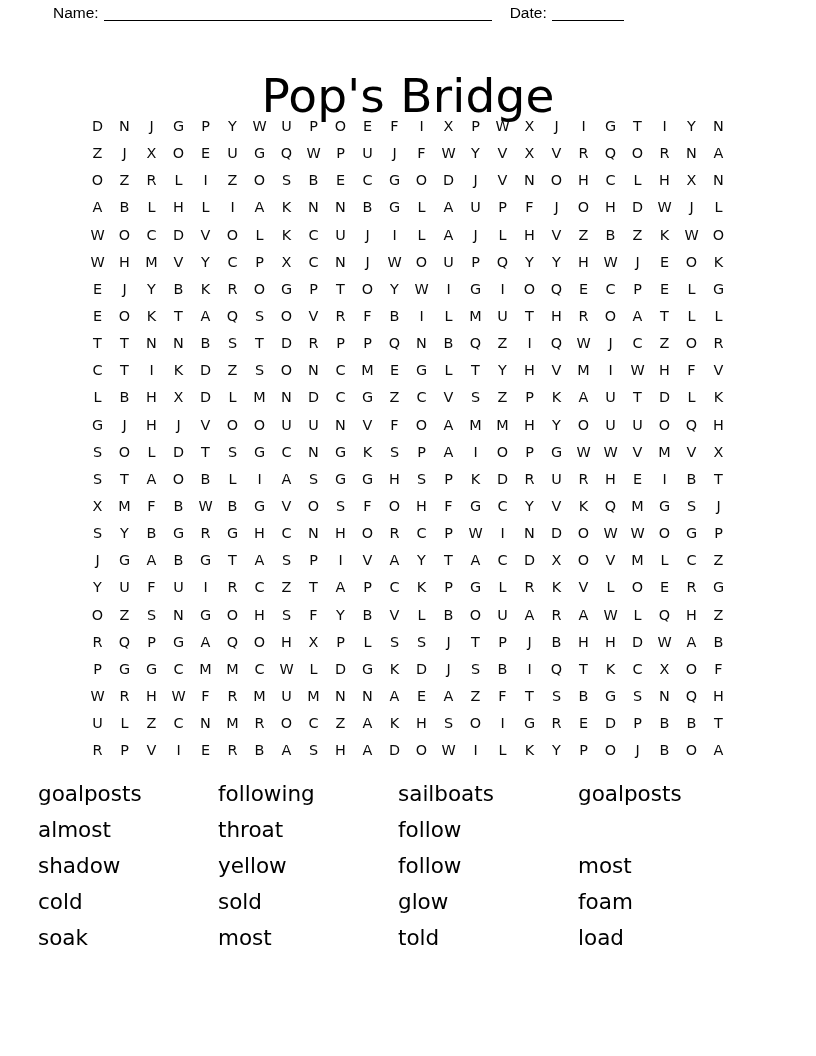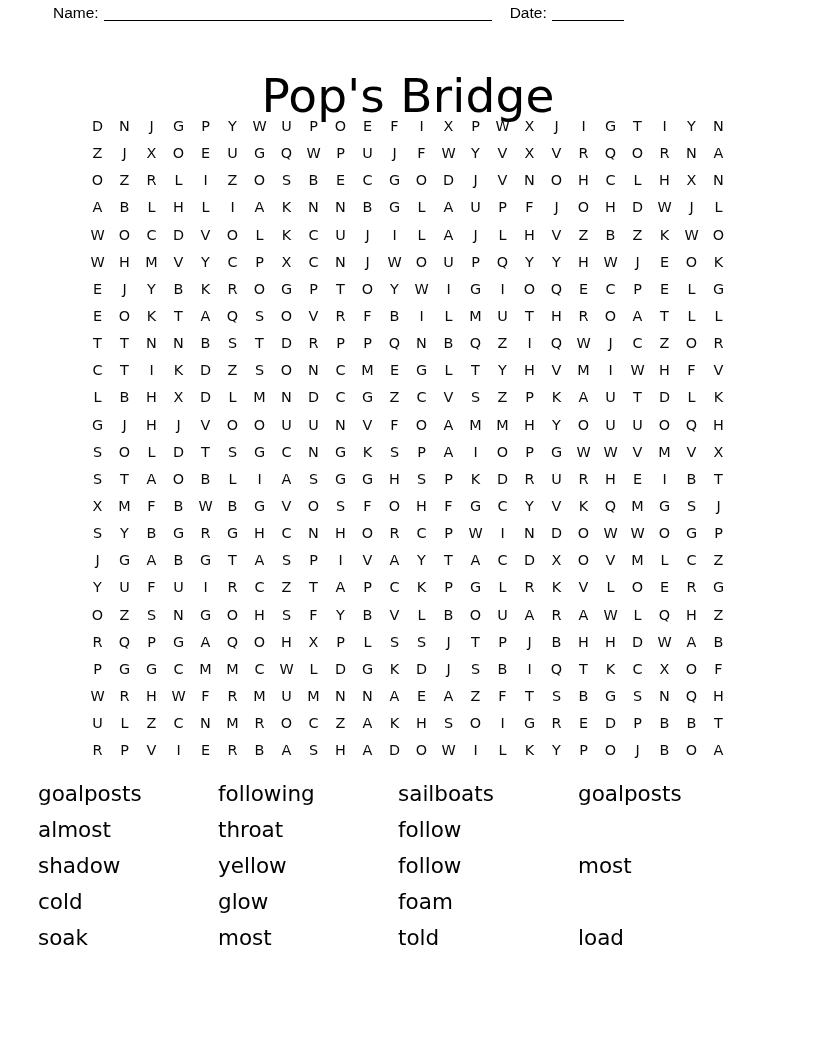--- a/index.html
+++ b/index.html
@@ -758,20 +758,21 @@
       <span class="word">follow</span>
     </div>
     <div class="word-row">
       <span class="word">shadow</span>
       <span class="word">yellow</span>
       <span class="word">follow</span>
       <span class="word">most</span>
     </div>
     <div class="word-row">
       <span class="word">cold</span>
+      <span class="word">sold</span>
       <span class="word">glow</span>
       <span class="word">foam</span>
     </div>
     <div class="word-row">
       <span class="word">soak</span>
       <span class="word">most</span>
       <span class="word">told</span>
       <span class="word">load</span>
     </div>
   </div>

